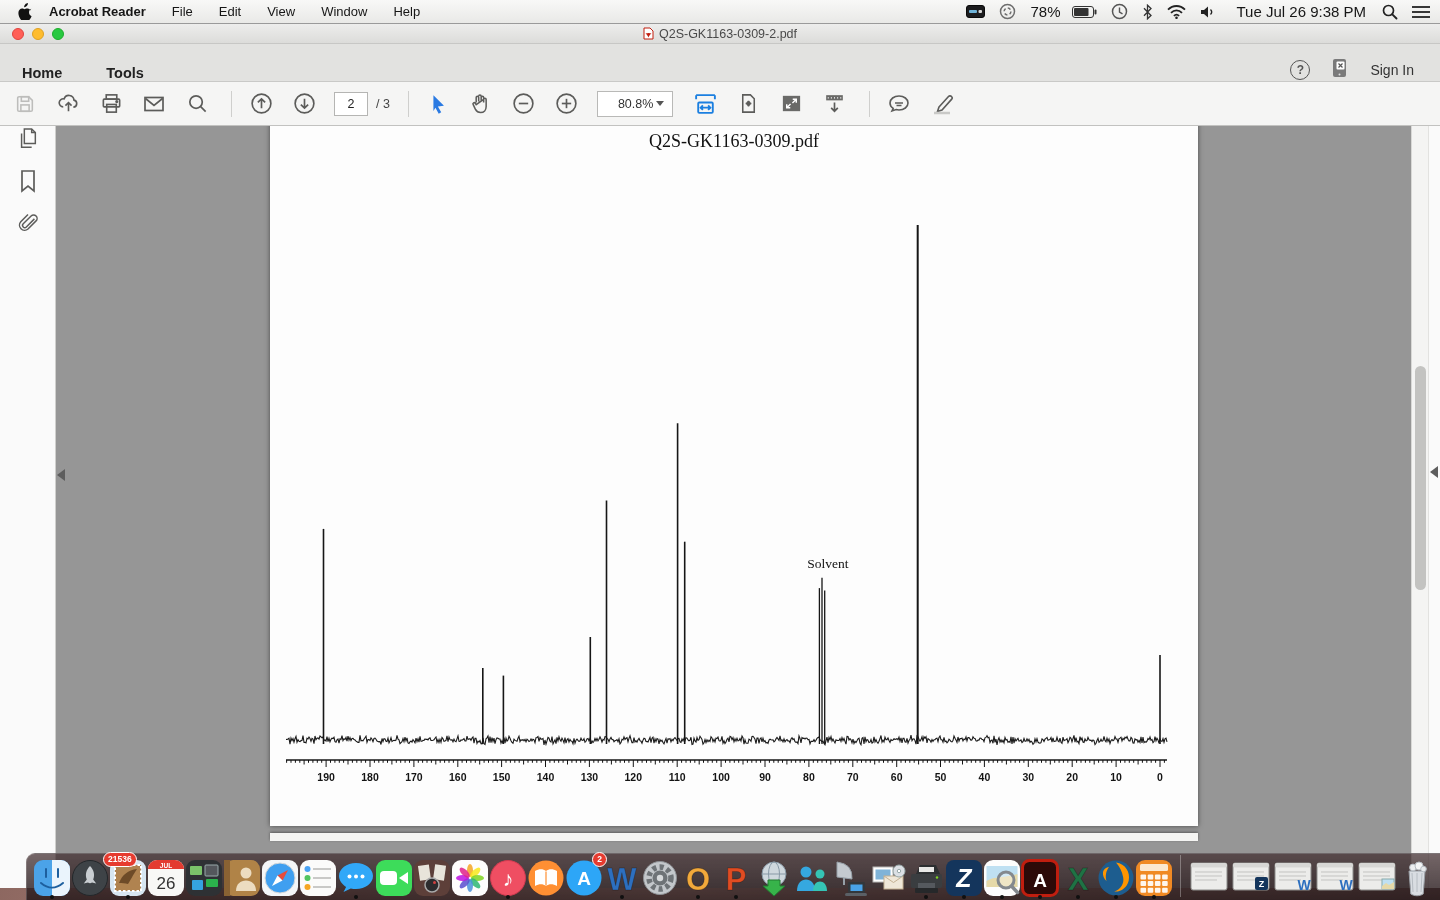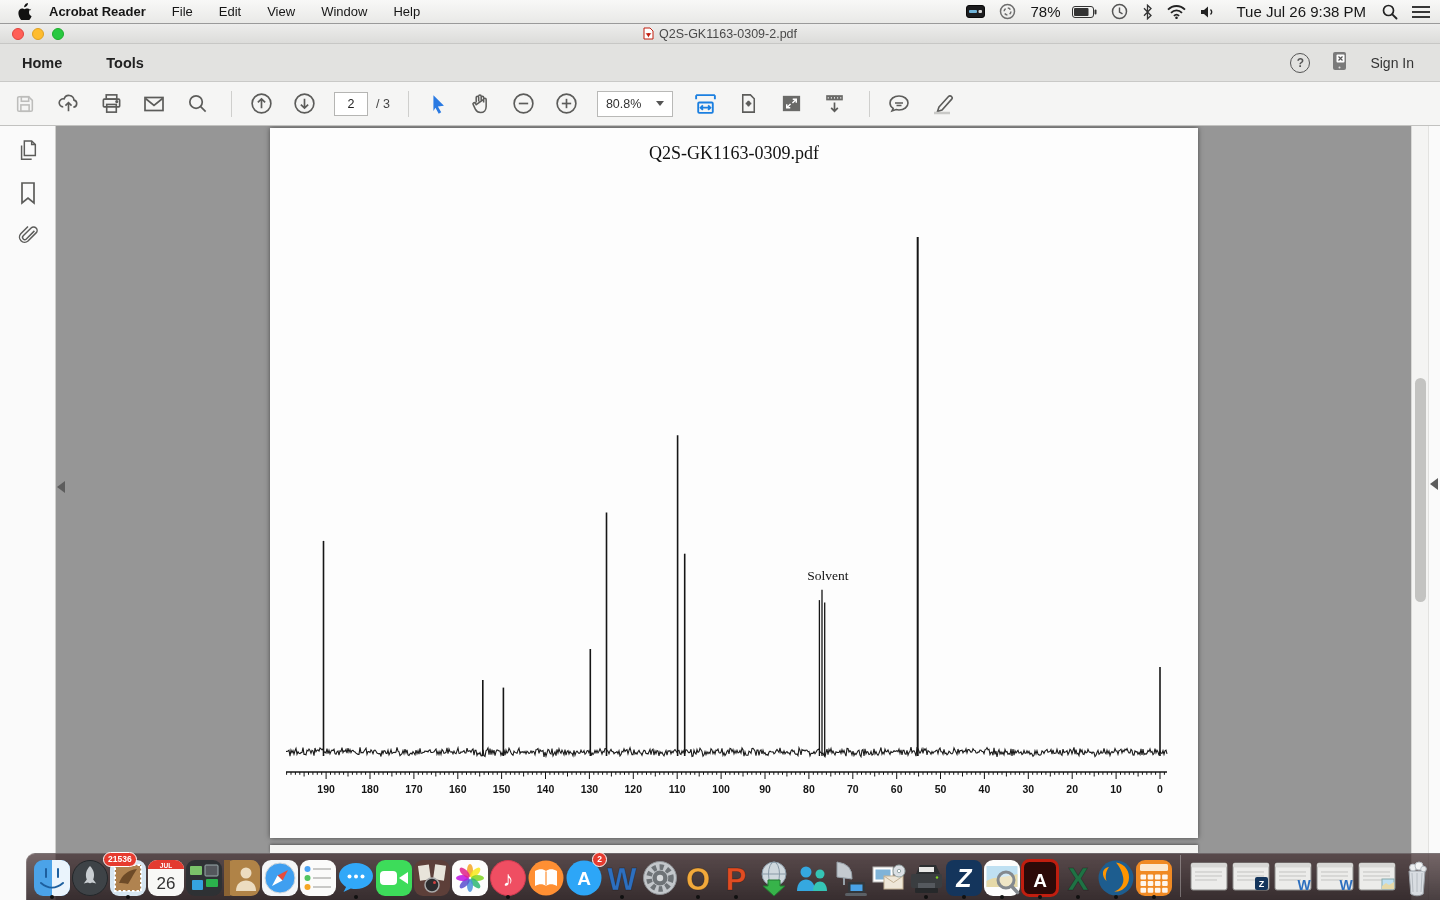--- a/index.html
+++ b/index.html
@@ -23,38 +23,38 @@
   #titlebar { position:absolute; left:0; top:24px; width:1440px; height:20px;
     background:linear-gradient(#ededec,#dcdcda); border-bottom:1px solid #c7c7c5;
     display:flex; align-items:center; z-index:30; }
   .tl { width:12px; height:12px; border-radius:50%; margin-left:8px; }
   .tl.red{ background:#ff5f57; border:1px solid #e0443e; margin-left:12px;}
   .tl.yellow{ background:#febc2e; border:1px solid #dea123; }
   .tl.green{ background:#28c840; border:1px solid #1dad2b; }
   #titlebar .wtitle { position:absolute; left:0; right:0; text-align:center; font-size:12.5px; color:#4a4a4a; display:flex; justify-content:center; align-items:flex-start; gap:5px; }
 
   #tabbar { position:absolute; left:0; top:44px; width:1440px; height:38px;
-    background:#e2e2e0; border-bottom:1px solid #c9c9c7; display:flex; align-items:center; z-index:29; }
+    background:#e2e2e0; border-bottom:1px solid #c9c9c7; display:flex; align-items:flex-end; z-index:29; }
   .tab-fixed { display:flex; align-items:center; padding:0 22px; font-size:14.5px; font-weight:bold; color:#222; }
   #doc-tab { width:172px; background:#f5f5f3; border-left:1px solid #c6c6c4; border-right:1px solid #c6c6c4;
     display:flex; align-items:center; justify-content:center; gap:10px; font-size:13px; color:#333; margin-left:8px; }
   #doc-tab .close { color:#7d7d7d; font-size:14px; cursor:pointer; }
   #tab-right { margin-left:auto; display:flex; align-items:center; gap:22px; padding-right:26px; font-size:14px; color:#333; }
 
   #toolbar { position:absolute; left:0; top:82px; width:1440px; height:44px;
     background:#f5f5f4; border-bottom:1px solid #c2c2c0; display:flex; align-items:center; z-index:28; padding-left:12px; }
   .tbtn { width:26px; height:26px; display:flex; align-items:center; justify-content:center; margin-right:17px; cursor:pointer; }
   .tb-div { width:1px; height:26px; background:#cfcfcd; margin:0 16px 0 4px; }
   #page-input { width:34px; height:24px; border:1px solid #b5b5b3; background:#fff; text-align:center; font-size:12.5px; color:#222; margin-right:8px; font-family:"Liberation Sans",sans-serif;}
   .page-total { font-size:12.5px; color:#444; margin-right:14px; }
-  #zoom-box { width:76px; height:26px; border:1px solid #b9b9b7; background:#fff; display:flex; align-items:center; font-size:12.5px; color:#333; padding-left:8px; margin-right:20px; cursor:pointer; position:relative; }
+  #zoom-box { width:76px; height:26px; border:1px solid #b9b9b7; background:#fff; display:flex; align-items:center; font-size:12.5px; color:#333; padding-left:20px; margin-right:20px; cursor:pointer; position:relative; }
   #zoom-box .caret { position:absolute; right:8px; width:0; height:0; border-left:4px solid transparent; border-right:4px solid transparent; border-top:5px solid #555; }
 
   
-  #content { position:absolute; left:0; top:126px; width:1440px; height:774px; background:#969696; }
+  #content { position:absolute; left:0; top:114px; width:1440px; height:774px; background:#969696; }
   #left-rail { position:absolute; left:0; top:0; width:56px; height:100%; background:#fafafa; border-right:1px solid #cfcfcd; }
   .rail-ic { width:56px; height:34px; display:flex; align-items:center; justify-content:center; margin-top:8px; cursor:pointer; }
   #left-collapse { position:absolute; left:57px; top:355px; width:0; height:0;
     border-top:6px solid transparent; border-bottom:6px solid transparent; border-right:8px solid #5d5d5d; cursor:pointer; }
 
   #pdf-page { position:absolute; left:270px; top:2px; width:928px; height:710px; background:#fdfdfd;
     box-shadow:0 0 5px rgba(0,0,0,0.5); }
   #pdf-title { position:absolute; left:0; top:15px; width:100%; text-align:center;
     font-family:"Liberation Serif", serif; font-size:18px; color:#111; }
   #solvent-label { position:absolute; left:508px; top:440px; width:100px; text-align:center;

